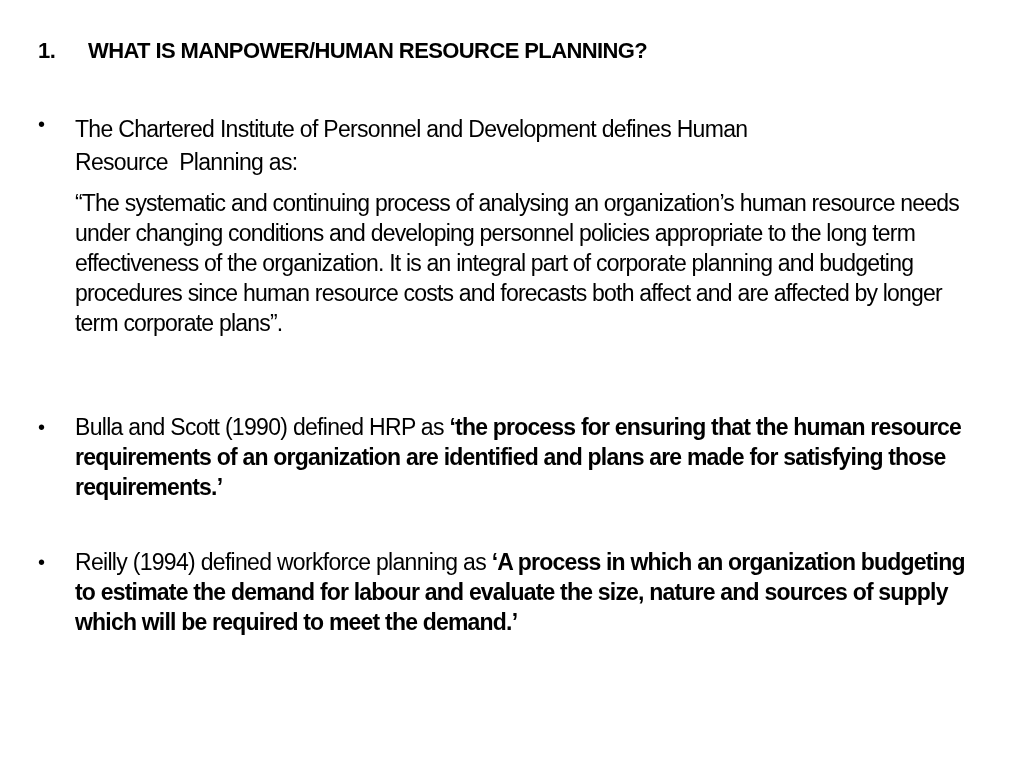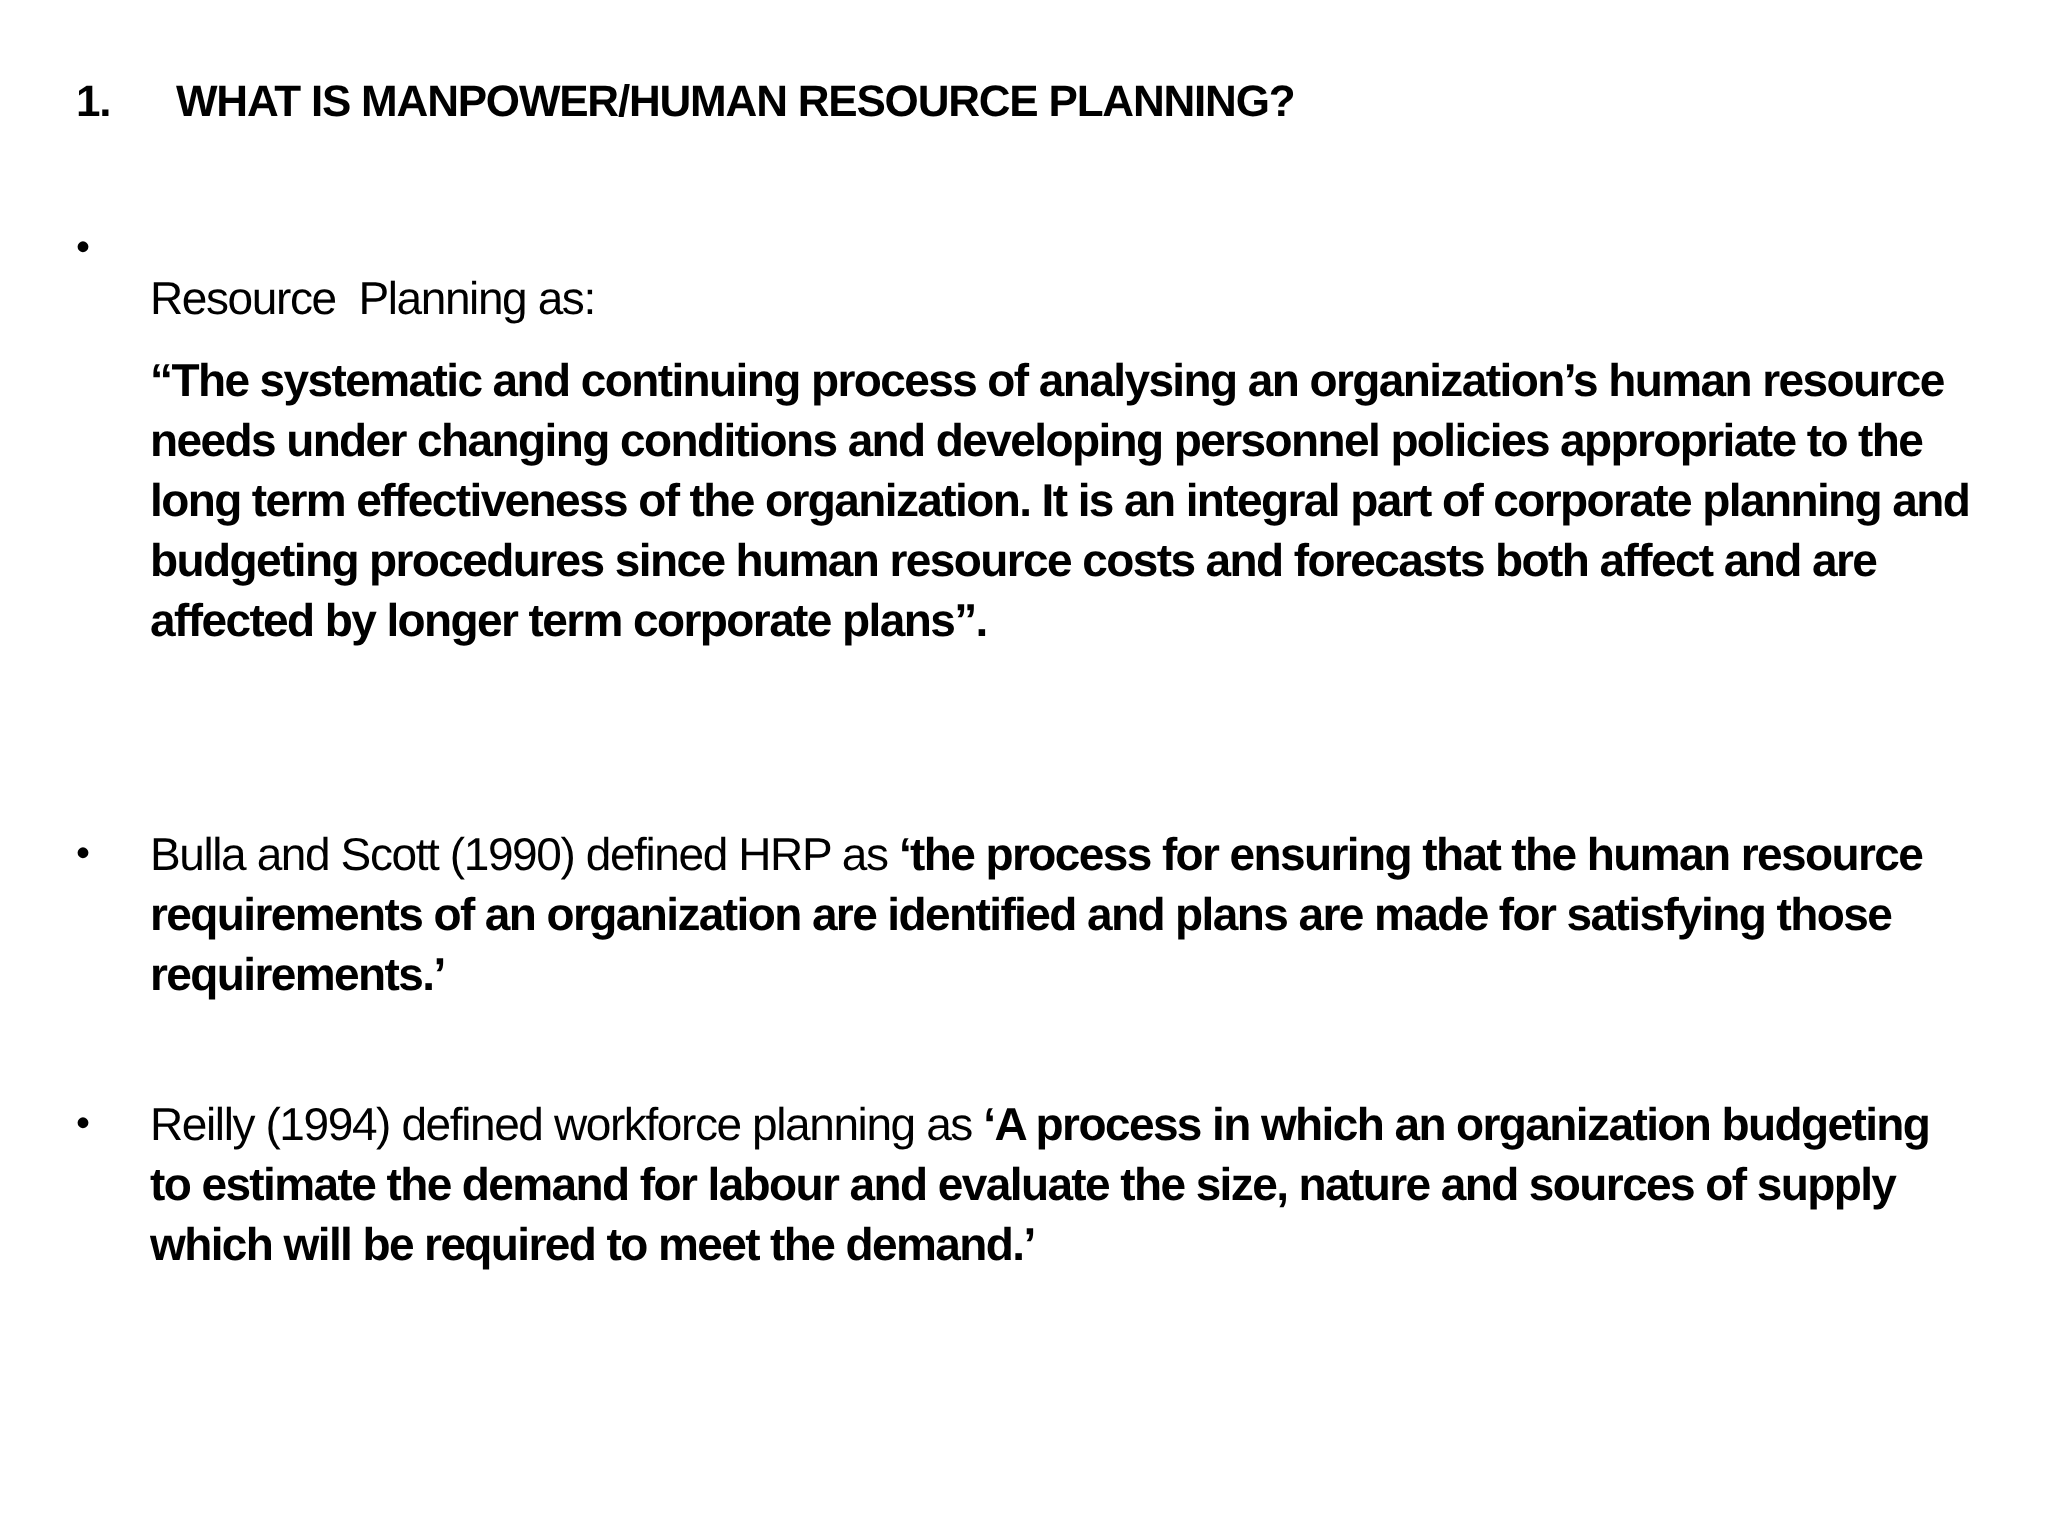--- a/index.html
+++ b/index.html
@@ -47,21 +47,21 @@
       top: 0;
       width: 20px;
       font-size: 20px;
     }
     .bullet .body {
       margin-left: 37px;
     }
     .b1 { top: 113px; }
     .b1 .intro { line-height: 33px; }
     .quote {
-      font-weight: bold;
+      font-weight: normal;
       line-height: 30px;
       margin-top: 9px;
       letter-spacing: -0.8px;
     }
     .b2 { top: 412px; line-height: 30px; }
     .b3 { top: 547px; line-height: 30px; }
     .strong { font-weight: bold; letter-spacing: -0.8px; }
   </style>
 </head>
 <body>
@@ -69,21 +69,22 @@
 <div class="slide">
 
   <div class="heading">
     <span class="num">1.</span><span>WHAT IS MANPOWER/HUMAN RESOURCE PLANNING?</span>
   </div>
 
   <div class="bullet b1">
     <span class="dot">•</span>
     <div class="body">
       <div class="intro">
-        <div style="white-space: pre; margin-top: 20px;">Resource  Planning as:</div>
+        <div>The Chartered Institute of Personnel and Development defines Human</div>
+        <div style="white-space: pre;">Resource  Planning as:</div>
       </div>
       <div class="quote">“The systematic and continuing process of analysing an organization’s human resource needs under changing conditions and developing personnel policies appropriate to the long term effectiveness of the organization. It is an integral part of corporate planning and budgeting procedures since human resource costs and forecasts both affect and are affected by longer term corporate plans”.</div>
     </div>
   </div>
 
   <div class="bullet b2">
     <span class="dot">•</span>
     <div class="body">
       <span>Bulla and Scott (1990) defined HRP as </span><span class="strong">‘the process for ensuring that the human resource requirements of an organization are identified and plans are made for satisfying those requirements.’</span>
     </div>

